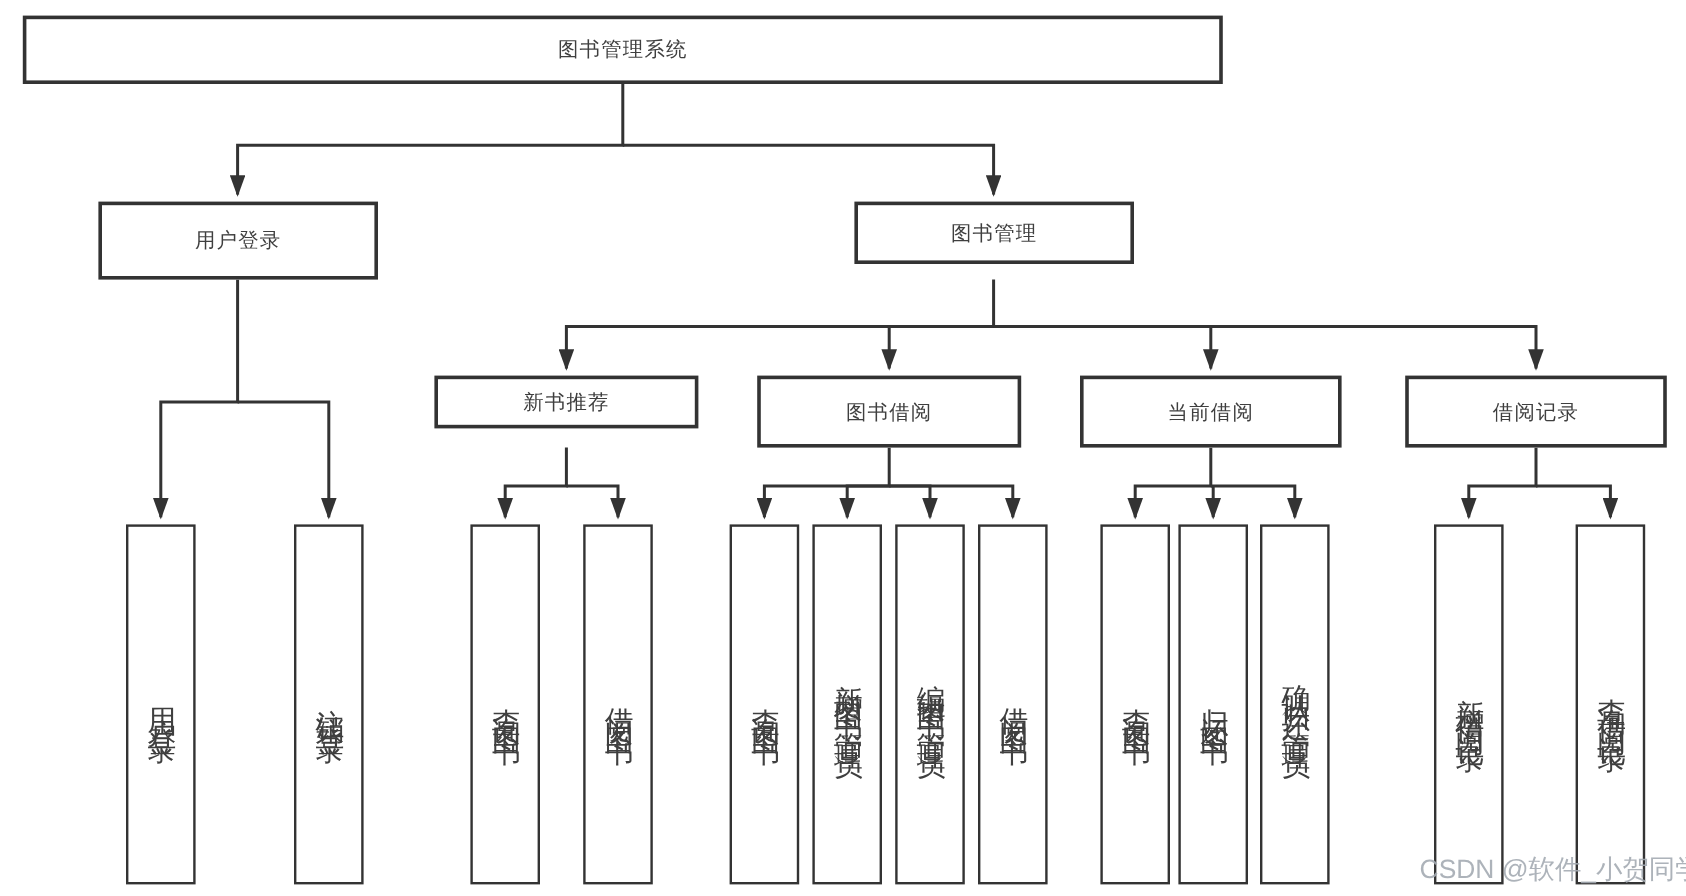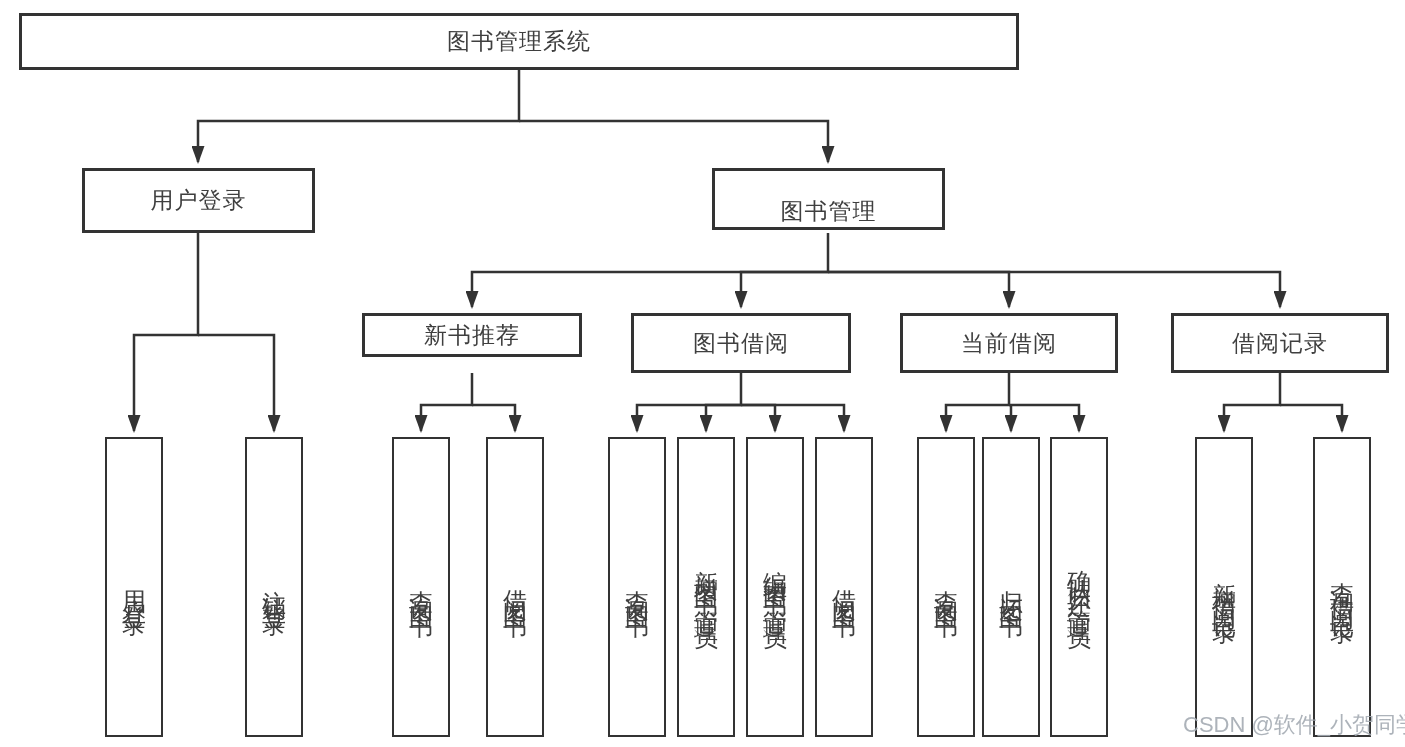--- a/index.html
+++ b/index.html
@@ -27,21 +27,21 @@
     position: absolute;
     box-sizing: border-box;
     background: #ffffff;
     border: 3px solid #333333;
     display: flex;
     align-items: center;
     justify-content: center;
     color: #3f3f3f;
   }
   .hbox .htext {
-    font-size: 23px;
+    font-size: 17px;
     letter-spacing: 1px;
     white-space: nowrap;
   }
   .vbox {
     position: absolute;
     box-sizing: border-box;
     top: 437px;
     width: 58px;
     height: 300px;
     background: #ffffff;
@@ -110,21 +110,21 @@
     </g>
   </svg>
 
   <div class="hbox" style="left:19px; top:13px; width:1000px; height:57px;">
     <span class="htext">图书管理系统</span>
   </div>
 
   <div class="hbox" style="left:82px; top:168px; width:233px; height:65px;">
     <span class="htext">用户登录</span>
   </div>
-  <div class="hbox" style="left:712px; top:168px; width:233px; height:62px;align-items:flex-end;">
+  <div class="hbox" style="left:712px; top:168px; width:233px; height:52px;">
     <span class="htext">图书管理</span>
   </div>
 
   <div class="hbox" style="left:362px; top:313px; width:220px; height:44px;">
     <span class="htext">新书推荐</span>
   </div>
   <div class="hbox" style="left:631px; top:313px; width:220px; height:60px;">
     <span class="htext">图书借阅</span>
   </div>
   <div class="hbox" style="left:900px; top:313px; width:218px; height:60px;">

